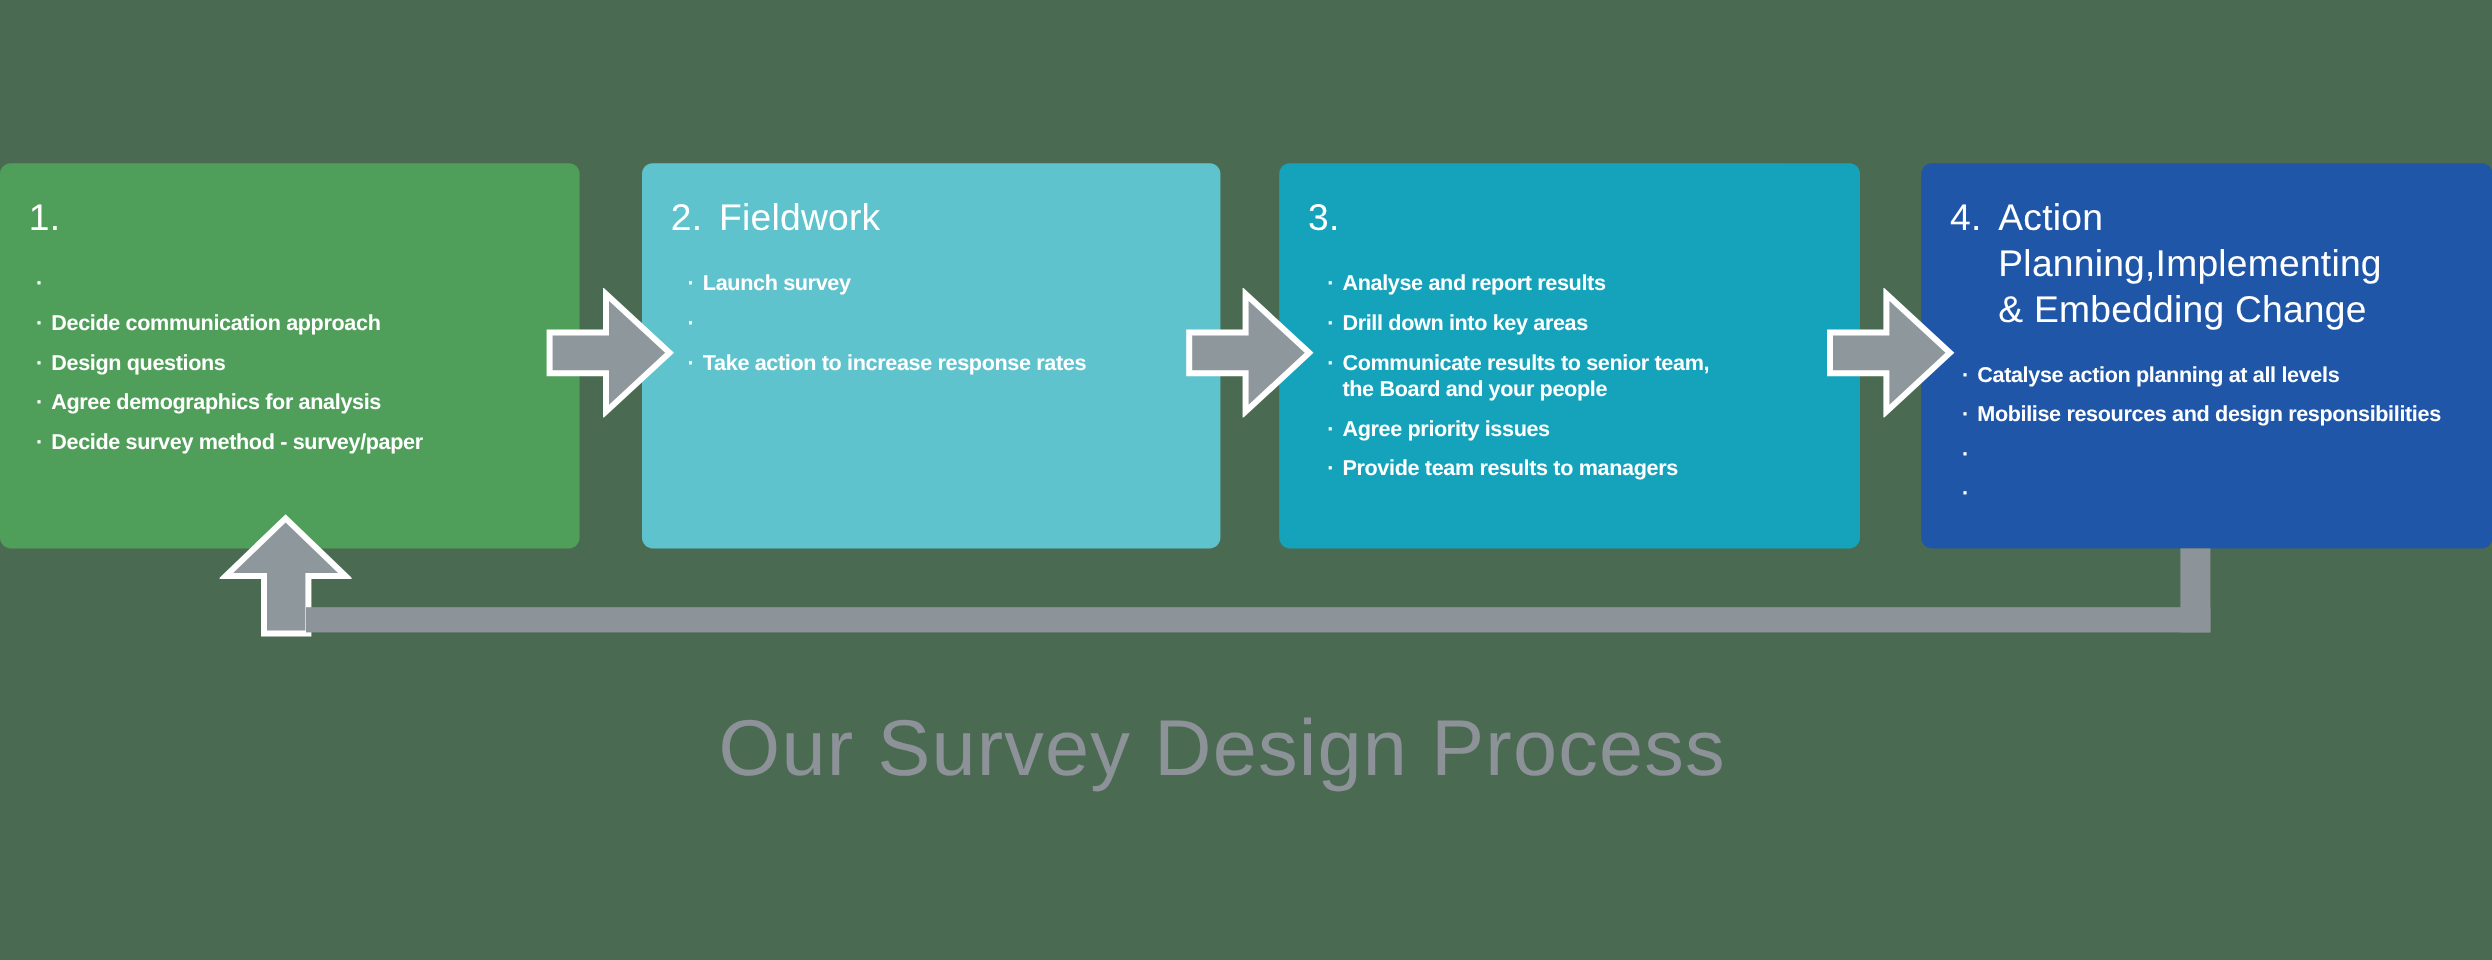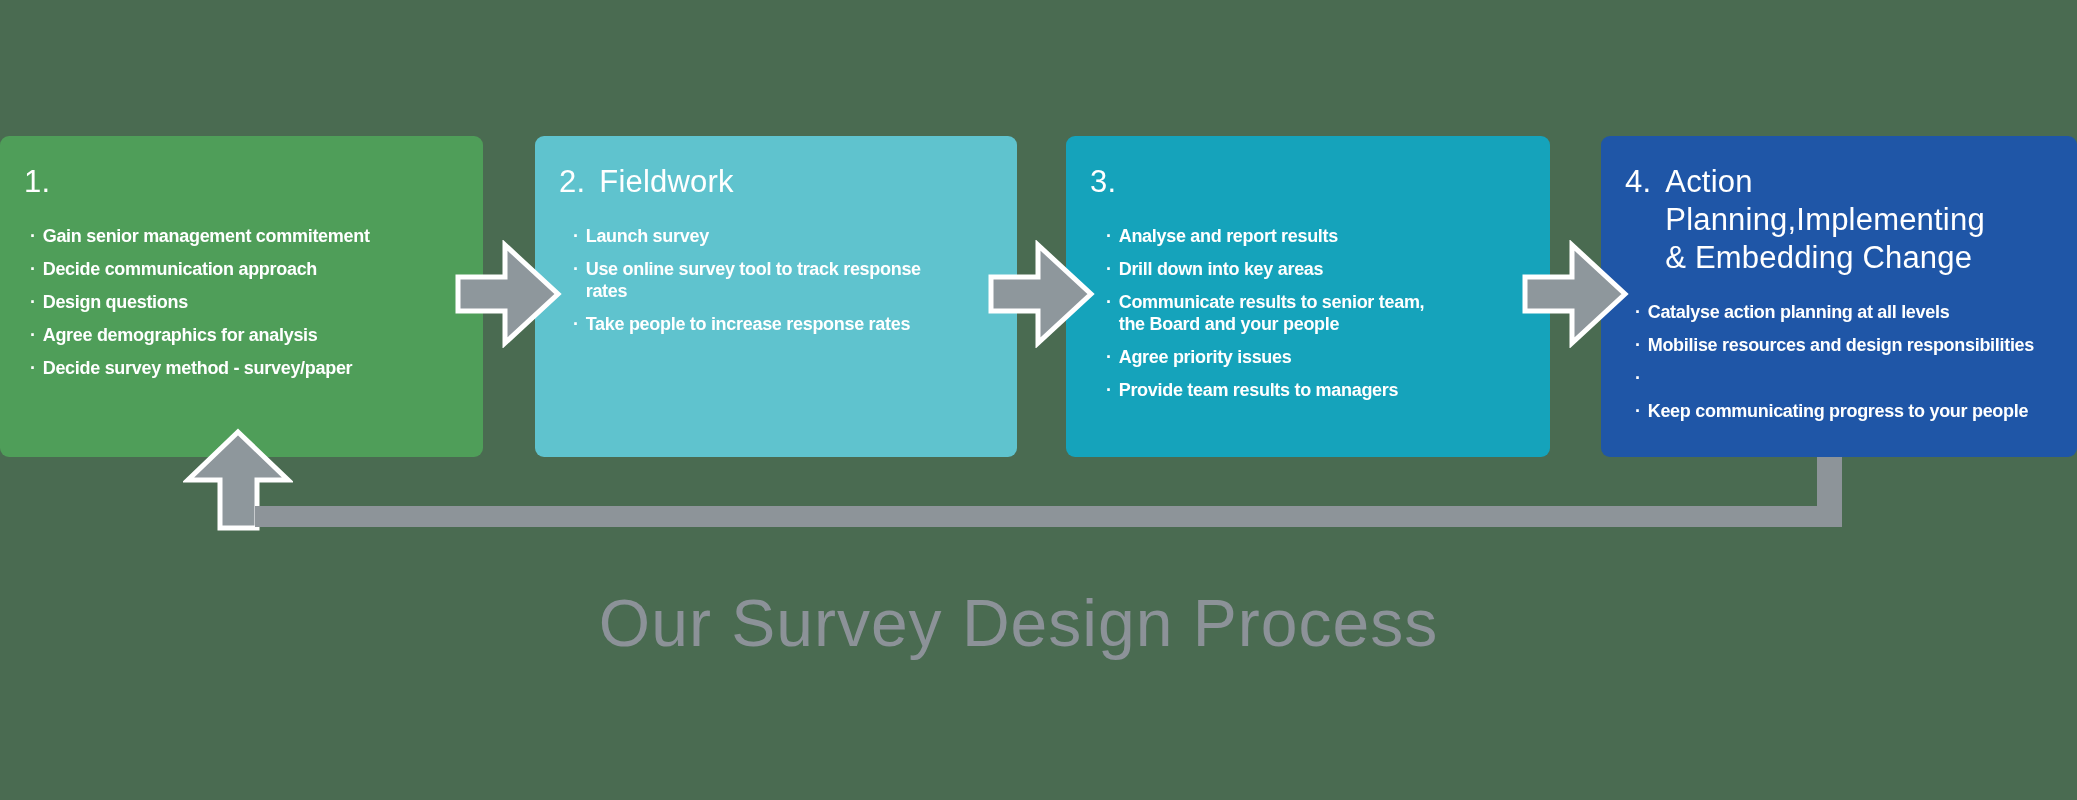--- a/index.html
+++ b/index.html
@@ -85,21 +85,20 @@
 
 <div class="canvas" style="background-color: rgb(74, 107, 81);">
 
   <div class="box box-1" style="background-color: rgb(79, 158, 89);">
     <div class="box-heading">
       <span class="box-num">1.</span>
     </div>
     <ul class="bullets">
       <li>
           <span class="dot">·</span>
-          <span class="bullet-text">Gain senior management commitement</span>
         </li>
       <li>
           <span class="dot">·</span>
           <span class="bullet-text">Decide communication approach</span>
         </li>
       <li>
           <span class="dot">·</span>
           <span class="bullet-text">Design questions</span>
         </li>
       <li>
@@ -118,26 +117,24 @@
       <span class="box-num">2.</span>
       <span class="heading-text">Fieldwork</span>
     </div>
     <ul class="bullets" style="padding-left:14px;">
       <li>
           <span class="dot">·</span>
           <span class="bullet-text">Launch survey</span>
         </li>
       <li>
           <span class="dot">·</span>
-          <span class="bullet-text">Use online survey tool to track response
-rates</span>
-        </li>
-      <li>
-          <span class="dot">·</span>
-          <span class="bullet-text">Take people to increase response rates</span>
+        </li>
+      <li>
+          <span class="dot">·</span>
+          <span class="bullet-text">Take action to increase response rates</span>
         </li>
     </ul>
   </div>
 
   <div class="box box-3" style="background-color: rgb(21, 163, 187);">
     <div class="box-heading">
       <span class="box-num">3.</span>
     </div>
     <ul class="bullets" style="padding-left:16px;">
       <li>
@@ -177,21 +174,20 @@
         </li>
       <li>
           <span class="dot">·</span>
           <span class="bullet-text">Mobilise resources and design responsibilities</span>
         </li>
       <li>
           <span class="dot">·</span>
         </li>
       <li>
           <span class="dot">·</span>
-          <span class="bullet-text">Keep communicating progress to your people</span>
         </li>
     </ul>
   </div>
 
   <svg class="arrow-svg arrow-up" width="110" height="106" viewBox="0 0 110 106">
     <polygon points="55,5 105,53 74,53 74,101 37,101 37,53 5,53" stroke-width="5" stroke-linejoin="miter" fill="#8e979c" stroke="#ffffff"></polygon>
   </svg>
 
   <div class="loop-bar" style="background-color: rgb(141, 148, 153);"></div>
 

